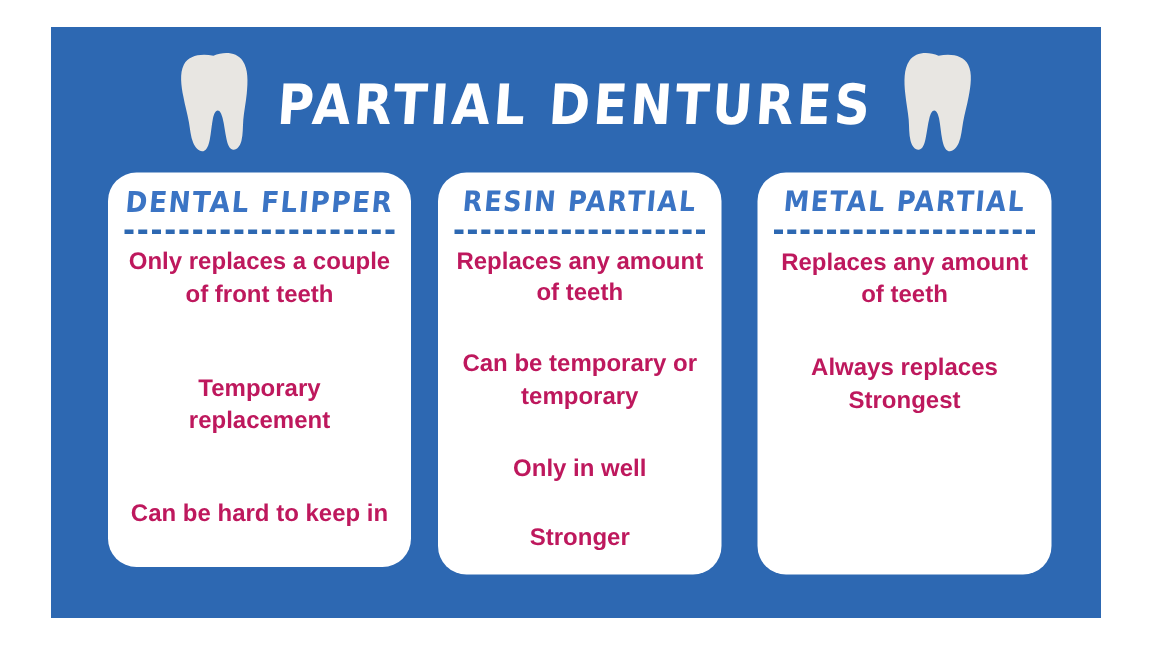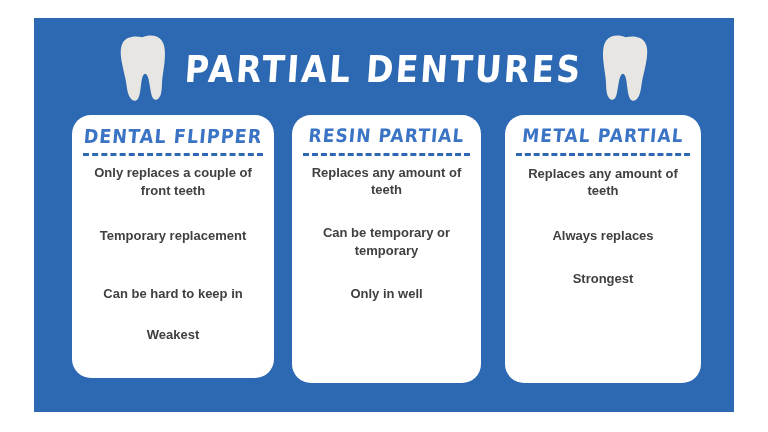--- a/index.html
+++ b/index.html
@@ -101,42 +101,42 @@
   .card.c2 .card-heading { font-size: 17px; }
 
   .divider {
     margin: 7px 1px 0 1px;
     height: 0;
     border-top: 3.5px dashed #2d68b2;
   }
 
   .card-body {
     text-align: center;
-    color: #404040;
+    color: #be185d;
     font-weight: bold;
-    font-size: 13px;
+    font-size: 16px;
     line-height: 1.36;
   }
   .card-line { padding: 0 2px; }
 
   
   .card.c0 .card-line.l0 { margin-top: 8px; }
-  .card.c0 .card-line.l1 { margin-top: 28px; }
+  .card.c0 .card-line.l1 { margin-top: 41px; }
   .card.c0 .card-line.l2 { margin-top: 40px; }
   .card.c0 .card-line.l3 { margin-top: 23px; }
 
   .card.c1 .card-line.l0 { margin-top: 8px; }
   .card.c1 .card-line.l1 { margin-top: 25px; }
   .card.c1 .card-line.l2 { margin-top: 26px; }
   .card.c1 .card-line.l3 { margin-top: 25px; }
 
   .card.c2 .card-line.l0 { margin-top: 9px; }
   .card.c2 .card-line.l1 { margin-top: 27px; }
   .card.c2 .card-line.l2 { margin-top: 42px; }
-  .card.c2 .card-line.l3 { margin-top: 25px; }
+  .card.c2 .card-line.l3 { }
 </style>
 </head>
 <body>
 
 <div id="canvas">
   <div id="panel">
 
     <div id="header">
       <svg class="tooth left" width="46" height="68" viewBox="0 0 46 68" aria-hidden="true">
         <path fill="#e8e6e2" d="M23.5 2.2c7.4-2.6 15.6-1.4 19.2 4.6 3.4 5.7 2.6 14.2 1.2 22.1-1.1 6.3-2.6 11.5-3.5 17.2-.7 4.6-.8 9.6-2.2 13.8-1.1 3.3-3.4 6.1-6 5.6-2.5-.5-3.4-3.9-3.9-7.6-.6-4.4-.8-9.6-1.6-14-.5-2.7-1.4-5.1-2.9-5.2-1.6-.1-2.7 2.3-3.5 5-1.2 4.3-1.9 9.6-3.1 14-1 3.7-2.4 6.9-4.8 7.4-2.6.5-5.2-2.4-6.4-6-1.4-4.3-1.4-9.4-1.9-14.1-.6-5.7-1.8-11-2.5-17.2C.7 20.6.1 12.2 3.4 6.7 6.9.9 15.2-.2 23.5 2.2z"></path>
@@ -162,20 +162,21 @@
         </div>
       </div>
 
       <div class="card c1">
         <div class="card-heading">RESIN PARTIAL</div>
         <div class="divider"></div>
         <div class="card-body">
           <div class="card-line l0">Replaces any amount of teeth</div>
           <div class="card-line l1">Can be temporary or temporary</div>
           <div class="card-line l2">Only in well</div>
+          <div class="card-line l3">Stronger</div>
         </div>
       </div>
 
       <div class="card c2">
         <div class="card-heading">METAL PARTIAL</div>
         <div class="divider"></div>
         <div class="card-body">
           <div class="card-line l0">Replaces any amount of teeth</div>
           <div class="card-line l1">Always replaces</div>
           <div class="card-line l3">Strongest</div>

